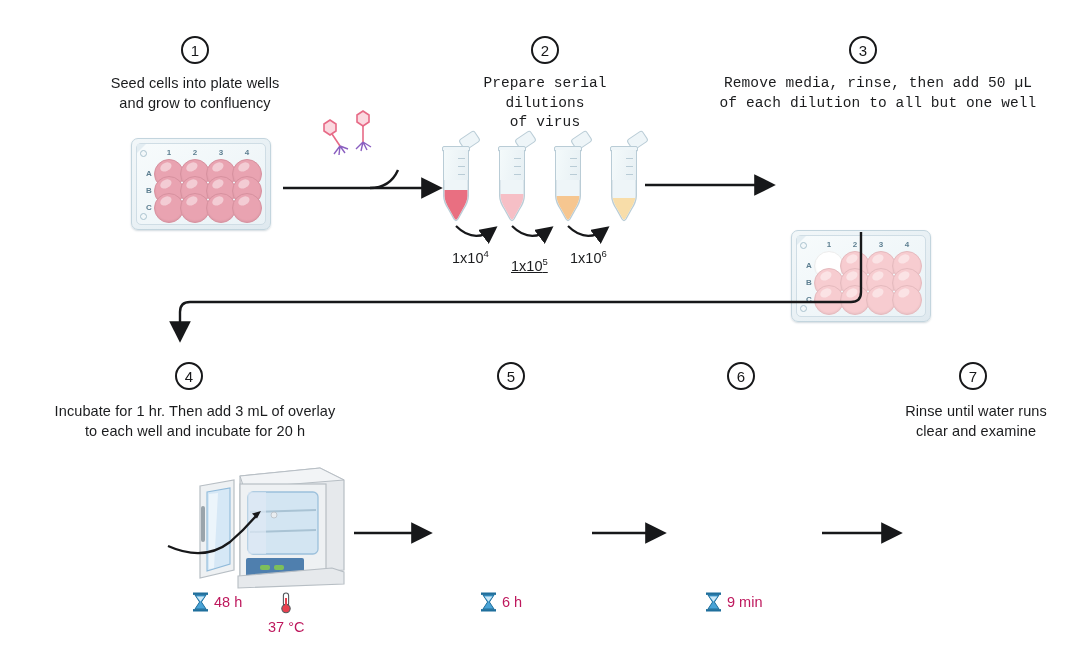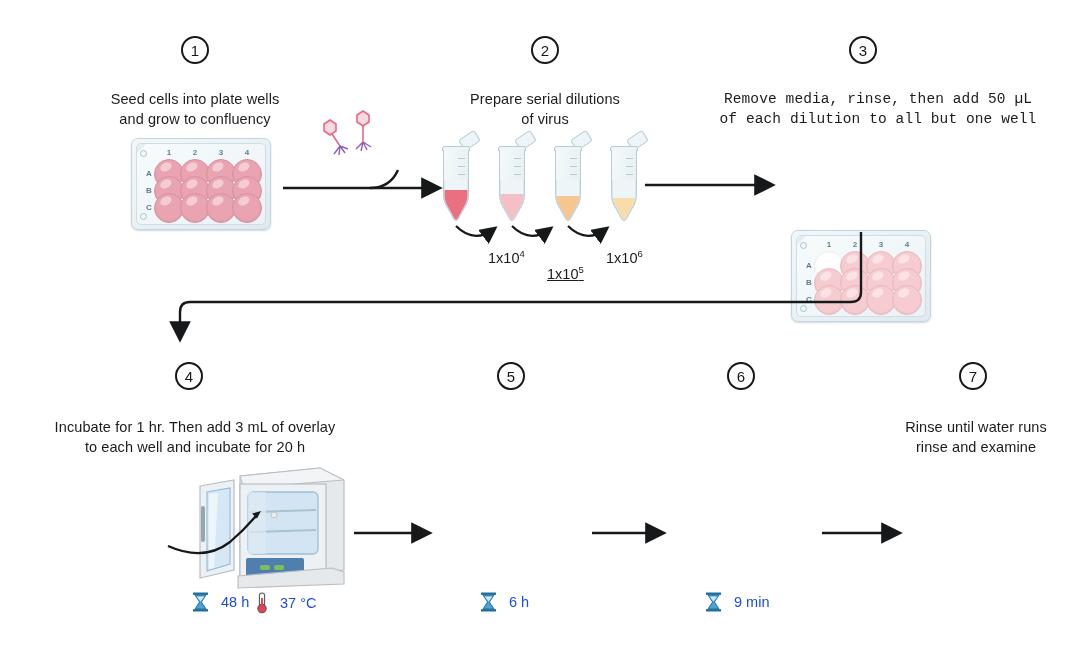--- a/index.html
+++ b/index.html
@@ -14,21 +14,21 @@
   
   .step-num{
     width:28px;height:28px;border:2px solid #17181a;border-radius:50%;
     display:flex;align-items:center;justify-content:center;
     font-size:15px;line-height:1;color:#17181a;background:#fff;
     box-sizing:border-box;
   }
   
   .caption{
     text-align:center;font-size:14.5px;line-height:1.35;color:#1b1c1e;
-    letter-spacing:.1px;white-space:pre-line;margin-top:16px;
+    letter-spacing:.1px;white-space:pre-line;
   }
 
   
   .plate{
     position:relative;box-sizing:border-box;
     background:linear-gradient(145deg,#f2f7f9 0%,#e8f0f4 55%,#dfe9ef 100%);
     border:1.4px solid #c3d5de;border-radius:7px;
     box-shadow:0 1px 2px rgba(90,120,135,.28);
   }
   .plate .inner{
@@ -68,28 +68,28 @@
     background:#eef5f8;border:1.3px solid #b9ccd6;border-radius:2px;box-sizing:border-box;
   }
   .tube .lid{
     position:absolute;left:17px;top:-6px;width:19px;height:13px;
     border:1.3px solid #b9ccd6;border-radius:3px;background:#eef5f8;
     transform:rotate(-34deg);box-sizing:border-box;
   }
   .tube .grad{position:absolute;right:3px;width:7px;height:1px;background:#b9ccd6;}
 
   .dilution{
-    position:absolute;font-size:14.5px;color:#1b1c1e;white-space:nowrap;margin-left:36px;
+    position:absolute;font-size:14.5px;color:#1b1c1e;white-space:nowrap;
   }
   .dilution sup{font-size:9.5px;vertical-align:super;}
 
   
   .chip{
-    position:absolute;display:flex;align-items:center;gap:12px;
-    font-size:14.5px;color:#1d4ed8;white-space:nowrap;
+    position:absolute;display:flex;align-items:center;gap:5px;
+    font-size:14.5px;color:#be185d;white-space:nowrap;
   }
 
   .incubator{position:absolute;}
   svg{display:block;overflow:visible;}
 </style>
 </head>
 <body>
 
 <div class="canvas">
 
@@ -180,21 +180,21 @@
       <path d="M5 38 L92 38 Q112 38 120 20" stroke="#17181a" stroke-width="2.4" fill="none"></path>
       <path d="M92 38 L160 38" stroke="#17181a" stroke-width="2.4" fill="none" marker-end="url(#ah)"></path>
     </svg>
   </div>
 
   <div class="abs" style="left:531px;top:36px;">
     <div class="step-num">
         <span>2</span>
       </div>
   </div>
-  <div class="abs caption" style="left:445px;top:74px;width:200px;">Prepare serial dilutions
+  <div class="abs caption" style="left:445px;top:74px;width:200px;font-family:Liberation Mono, monospace;">Prepare serial dilutions
 of virus</div>
 
   <div class="abs" id="tube-group" style="left:443px;top:140px;width:200px;height:110px;">
       <div class="tube" style="left: 0px; top: 0px;">
         <div class="lid"></div>
         <div class="rim"></div>
         <div class="body">
           <div class="grad" style="top: 8px;"></div>
           <div class="grad" style="top: 16px;"></div>
           <div class="grad" style="top: 24px;"></div>
@@ -254,21 +254,21 @@
       </defs>
       <path d="M8 4 Q26 22 46 7" stroke="#17181a" stroke-width="2.2" fill="none" marker-end="url(#ah2)"></path>
       <path d="M64 4 Q82 22 102 7" stroke="#17181a" stroke-width="2.2" fill="none" marker-end="url(#ah2)"></path>
       <path d="M120 4 Q138 22 158 7" stroke="#17181a" stroke-width="2.2" fill="none" marker-end="url(#ah2)"></path>
     </svg>
   </div>
 
   <div class="dilution" style="left:452px;top:248px;">
     <span>1x10</span><sup>4</sup>
   </div>
-  <div class="dilution" style="left:511px;top:264px;text-decoration:underline;">
+  <div class="dilution" style="left:511px;top:256px;text-decoration:underline;">
     <span>1x10</span><sup>5</sup>
   </div>
   <div class="dilution" style="left:570px;top:248px;">
     <span>1x10</span><sup>6</sup>
   </div>
 
   <div class="abs" style="left:643px;top:176px;">
     <svg width="140" height="18" viewBox="0 0 140 18">
       <defs>
         <marker id="ah3" markerWidth="9" markerHeight="9" refX="7" refY="4.5" orient="auto">
@@ -388,21 +388,21 @@
   <div class="chip" style="left:192px;top:592px;">
     <svg width="17" height="20" viewBox="0 0 17 20">
       <rect x="1" y="0.5" width="15" height="2.4" fill="#1f6f9c"></rect>
       <rect x="1" y="17.1" width="15" height="2.4" fill="#1f6f9c"></rect>
       <path d="M3 3 L14 3 L9.4 10 L14 17 L3 17 L7.6 10 Z" fill="#49a3d6" stroke="#1f6f9c" stroke-width="1"></path>
       <path d="M4.6 4.4 L12.4 4.4 L8.5 9.6 Z" fill="#cfe9f7"></path>
     </svg>
     <span>48 h</span>
   </div>
 
-  <div class="chip" style="left:256px;top:592px;">
+  <div class="chip" style="left:268px;top:592px;flex-direction:column;">
     <svg width="12" height="22" viewBox="0 0 12 22">
       <rect x="3.4" y="1" width="5.2" height="13" rx="2.6" fill="#fff" stroke="#54585c" stroke-width="1.1"></rect>
       <circle cx="6" cy="16.6" r="4.2" fill="#e8414f" stroke="#54585c" stroke-width="1.1"></circle>
       <rect x="5" y="6" width="2" height="10" fill="#e8414f"></rect>
     </svg>
     <span>37 °C</span>
   </div>
 
   <div class="abs" style="left:352px;top:524px;">
     <svg width="88" height="18" viewBox="0 0 88 18">
@@ -468,15 +468,15 @@
       <line x1="2" y1="9" x2="78" y2="9" stroke="#17181a" stroke-width="2.4" marker-end="url(#ah7)"></line>
     </svg>
   </div>
 
   <div class="abs" style="left:959px;top:362px;">
     <div class="step-num">
         <span>7</span>
       </div>
   </div>
   <div class="abs caption" style="left:880px;top:402px;width:192px;">Rinse until water runs
-rinse and examine</div>
+clear and examine</div>
 
 </div>
 
 </body></html>

